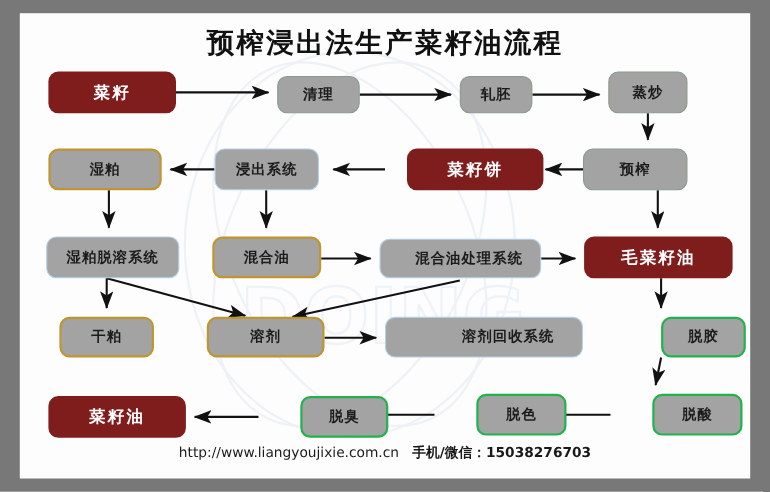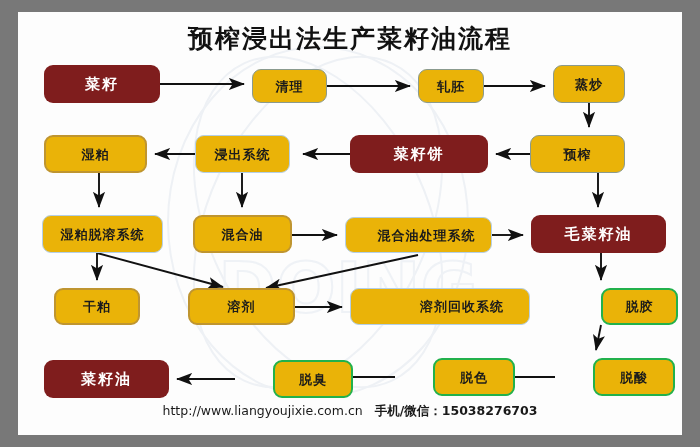--- a/index.html
+++ b/index.html
@@ -5,21 +5,21 @@
   html,body{margin:0;padding:0;background:#fff;}
   body{width:700px;height:447px;overflow:hidden;
        font-family:"DejaVu Sans","Liberation Sans",sans-serif;}
   #frame{position:relative;width:700px;height:447px;background:#787878;box-sizing:border-box;}
   #canvas{position:absolute;left:18px;top:12px;width:664px;height:423px;background:#fdfdfd;overflow:hidden;}
   #wm{position:absolute;left:0;top:0;width:664px;height:423px;pointer-events:none;}
   .title{position:absolute;left:0;top:10px;width:664px;text-align:center;
          font-size:25px;font-weight:bold;color:#111;letter-spacing:2px;
          font-family:"DejaVu Sans","Liberation Sans",sans-serif;}
   .node{position:absolute;box-sizing:border-box;display:flex;align-items:center;
-        justify-content:center;border-radius:9px;background:#eab308;
+        justify-content:center;border-radius:9px;background:#a3a3a3;
         font-size:13px;font-weight:bold;color:#1b1b1b;line-height:1;
         font-family:"DejaVu Sans","Liberation Sans",sans-serif;letter-spacing:1px;
         z-index:3;}
   .n-blue{background:#7f1d1d;color:#ffffff;border:none;font-size:15px;letter-spacing:2px;}
   .n-gray{border:1.6px solid #8a9a8e;}
   .n-gold{border:2px solid #bf9530;}
   .n-lblue{border:1.8px solid #b4cfe8;}
   .n-green{border:2px solid #22b14c;margin-left:38px;}
   svg.links{position:absolute;left:0;top:0;width:664px;height:423px;z-index:1;}
   .foot{position:absolute;left:0;top:391px;width:664px;text-align:center;
@@ -84,21 +84,21 @@
         </div>
         <div class="node n-gray" style="left: 400px; top: 57px; width: 66px; height: 34px;">
           <span>轧胚</span>
         </div>
         <div class="node n-gray" style="left: 535px; top: 53px; width: 72px; height: 38px;">
           <span>蒸炒</span>
         </div>
         <div class="node n-gray" style="left: 512px; top: 123px; width: 95px; height: 38px;">
           <span>预榨</span>
         </div>
-        <div class="node n-blue" style="left: 332px; top: 123px; width: 138px; height: 38px;">
+        <div class="node n-blue" style="left: 352px; top: 123px; width: 124px; height: 38px;">
           <span>菜籽饼</span>
         </div>
         <div class="node n-lblue" style="left: 177px; top: 123px; width: 95px; height: 38px;">
           <span>浸出系统</span>
         </div>
         <div class="node n-gold" style="left: 26px; top: 123px; width: 103px; height: 38px;">
           <span>湿粕</span>
         </div>
         <div class="node n-lblue" style="left: 24px; top: 203px; width: 121px; height: 38px;">
           <span>湿粕脱溶系统</span>

